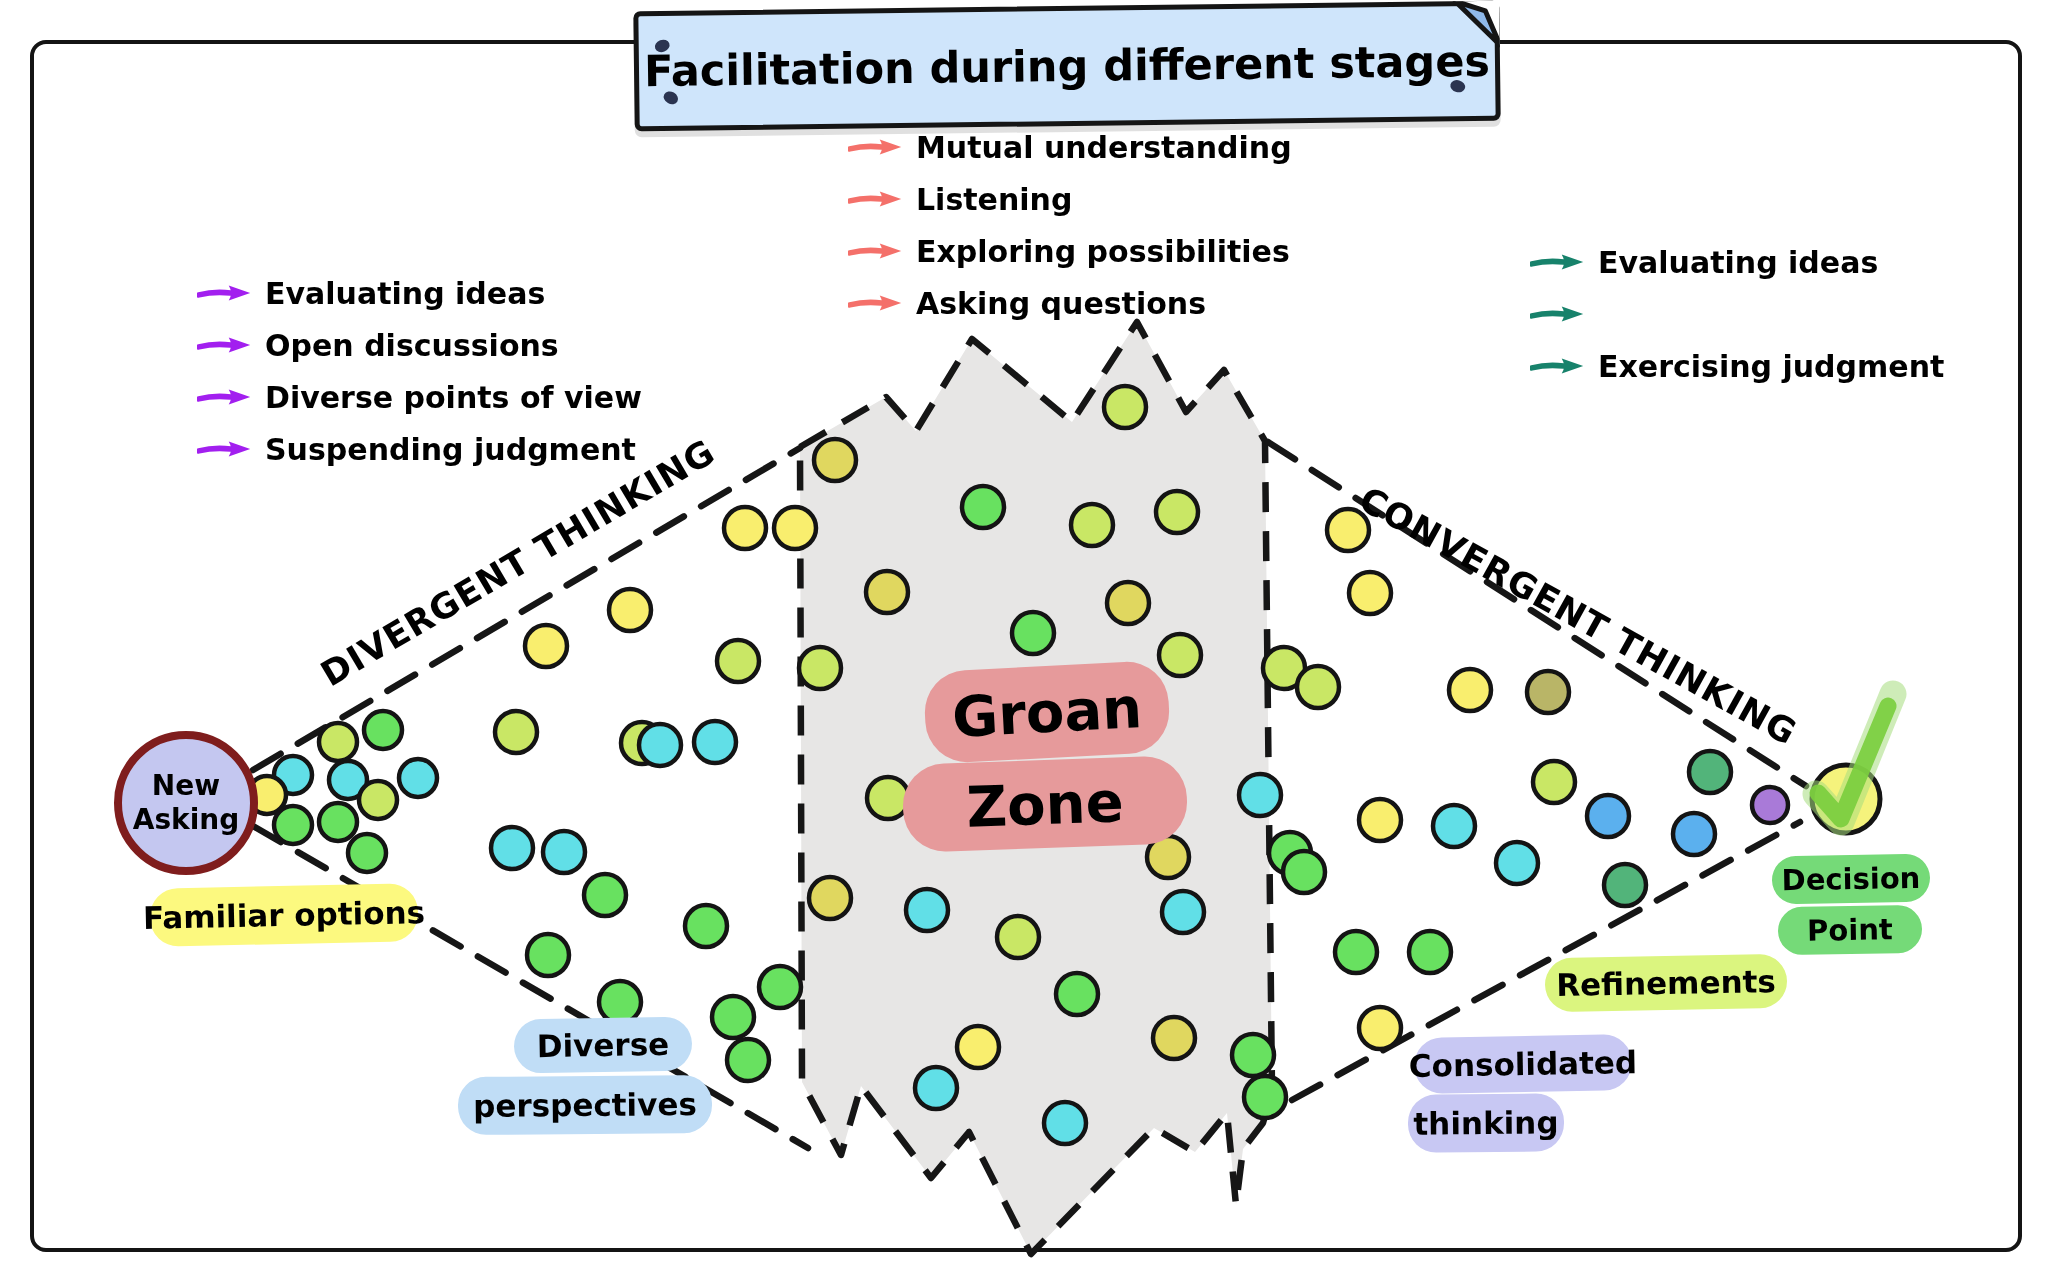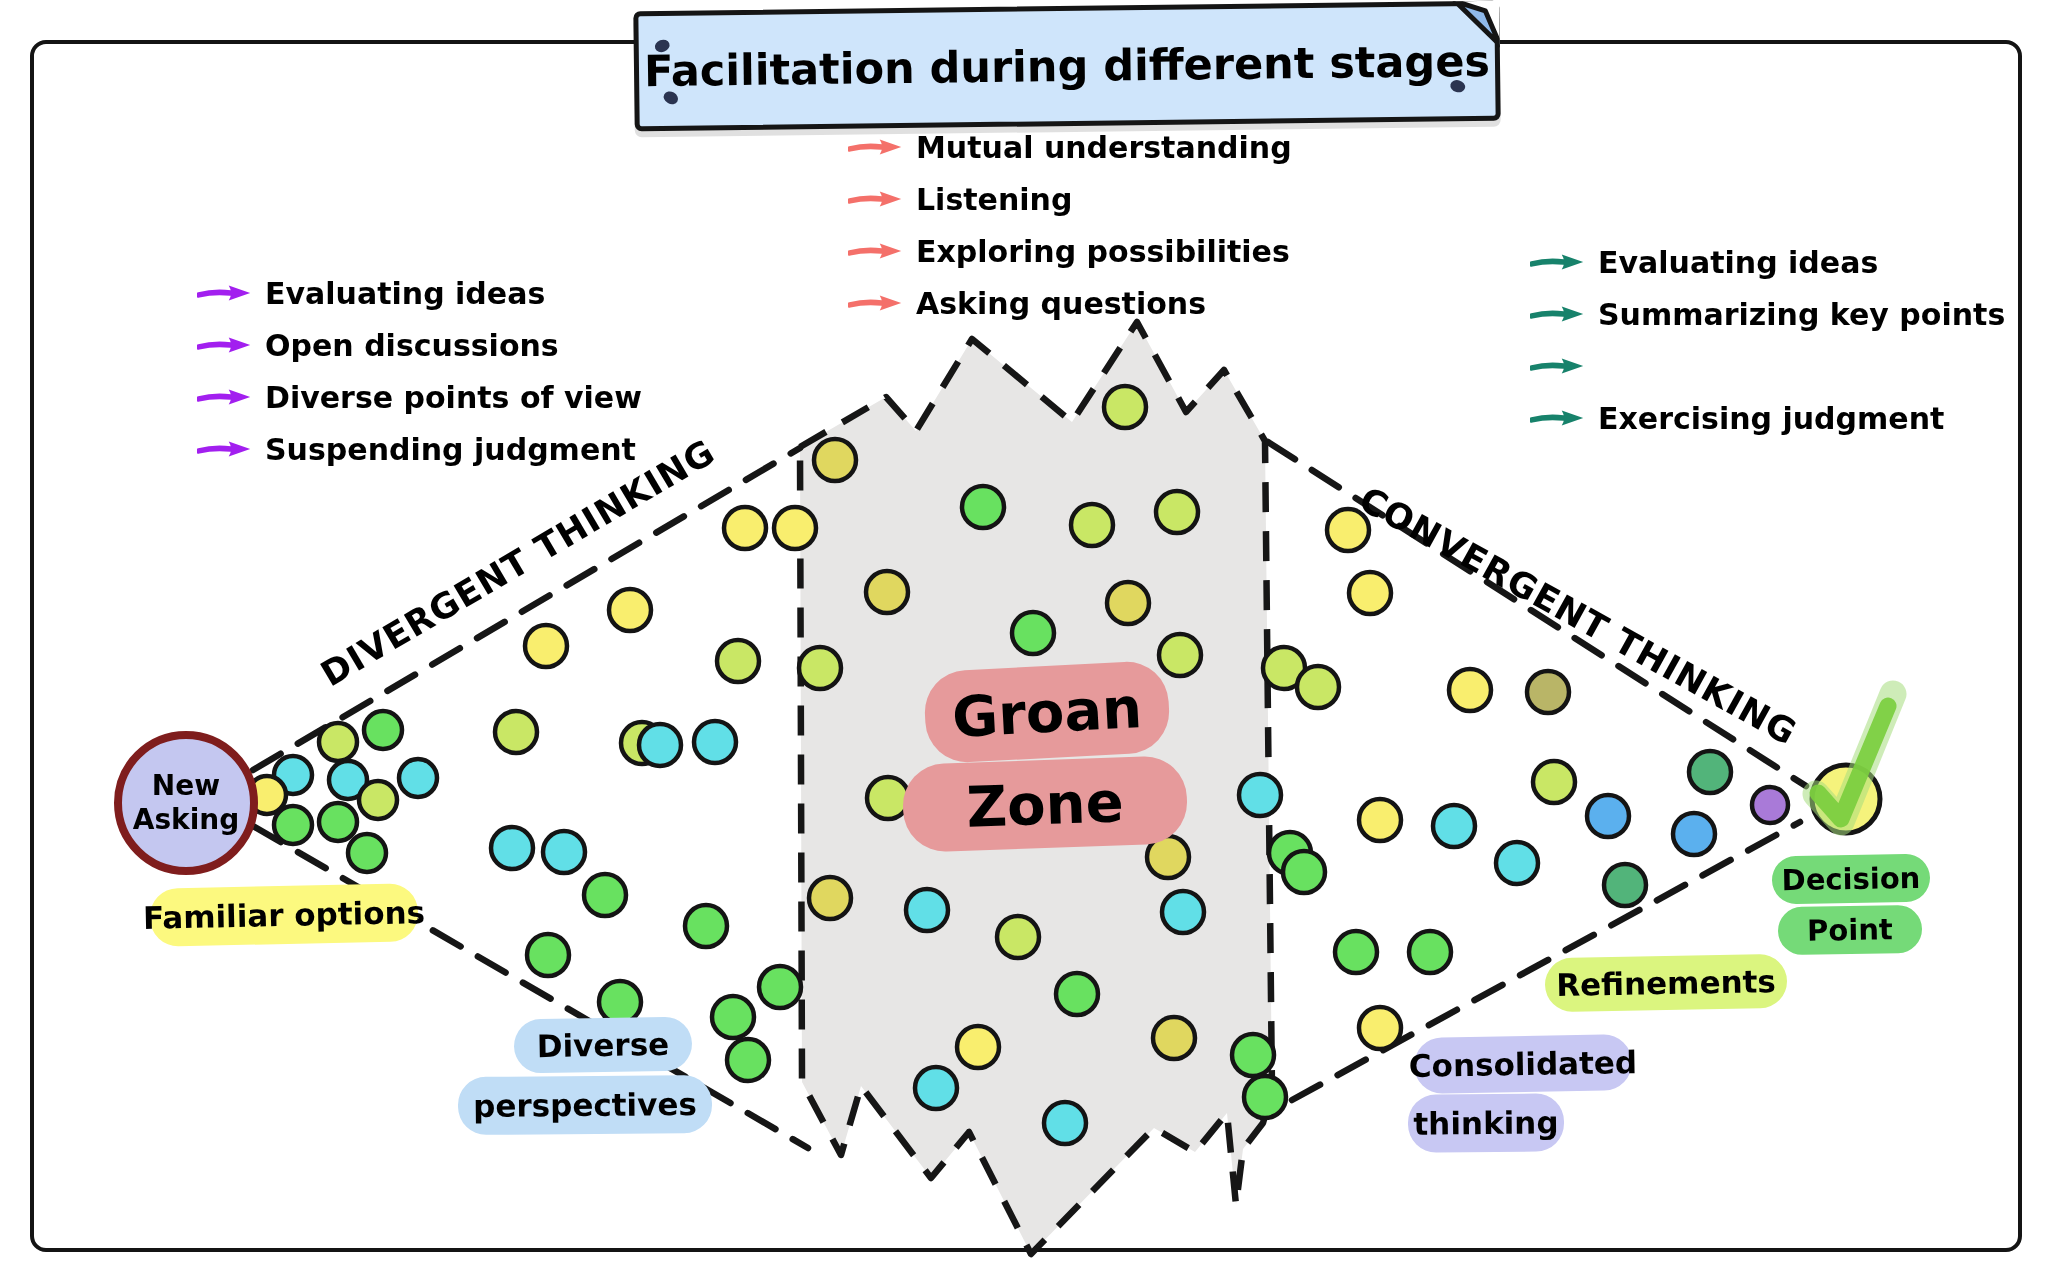--- a/index.html
+++ b/index.html
@@ -229,27 +229,20 @@
           <path d="M2 12 Q18 8 36 10" stroke="currentColor" stroke-width="6" fill="none" stroke-linecap="round"></path>
           <path d="M34 2 L57 10 L34 18 Q39 10 34 2" fill="currentColor"></path>
         </svg>
       <span>Evaluating ideas</span>
       </div>
     <div class="list-item">
       <svg class="arrow" viewBox="0 0 60 20" style="color: rgb(23, 130, 107);">
           <path d="M2 12 Q18 8 36 10" stroke="currentColor" stroke-width="6" fill="none" stroke-linecap="round"></path>
           <path d="M34 2 L57 10 L34 18 Q39 10 34 2" fill="currentColor"></path>
         </svg>
-      <span>Summarizing key points</span>
-      </div>
-    <div class="list-item">
-      <svg class="arrow" viewBox="0 0 60 20" style="color: rgb(23, 130, 107);">
-          <path d="M2 12 Q18 8 36 10" stroke="currentColor" stroke-width="6" fill="none" stroke-linecap="round"></path>
-          <path d="M34 2 L57 10 L34 18 Q39 10 34 2" fill="currentColor"></path>
-        </svg>
       </div>
     <div class="list-item">
       <svg class="arrow" viewBox="0 0 60 20" style="color: rgb(23, 130, 107);">
           <path d="M2 12 Q18 8 36 10" stroke="currentColor" stroke-width="6" fill="none" stroke-linecap="round"></path>
           <path d="M34 2 L57 10 L34 18 Q39 10 34 2" fill="currentColor"></path>
         </svg>
       <span>Exercising judgment</span>
       </div>
   </div>
 

